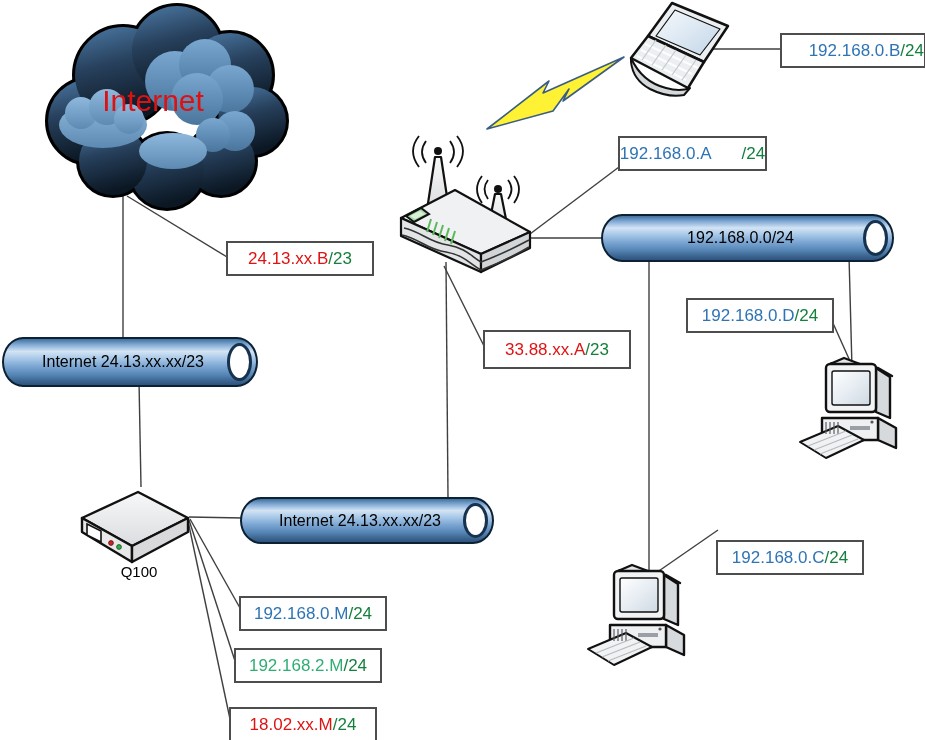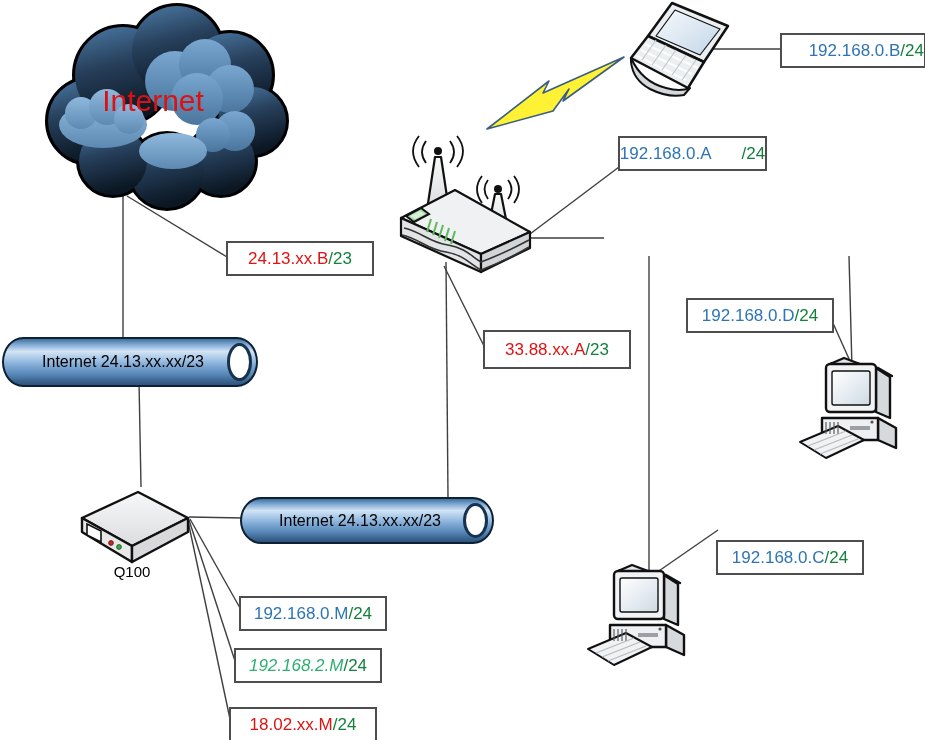--- a/index.html
+++ b/index.html
@@ -17,21 +17,21 @@
                    #7aa5d2 60%,#5585b5 78%,#3a638d 92%,#2e5380 100%);
         display:flex;align-items:center;justify-content:center;}
   .pipe .opening{position:absolute;right:4px;top:4px;bottom:4px;width:19px;background:#fff;
         border:3px solid #16324f;border-radius:50%;}
   .pipe .pipe-text{position:relative;z-index:1;font-size:16px;color:#000;padding-right:14px;}
 
   
   .iplabel{position:absolute;z-index:3;background:#fff;border:2px solid #4d4d4d;
         display:flex;align-items:center;justify-content:center;font-size:17px;white-space:nowrap;}
   .ip-blue{color:#2E74B5;}
-  .ip-green{color:#2FAE73;font-style:italic;}
+  .ip-green{color:#2FAE73;}
   .ip-red{color:#E01212;}
   .mask{color:#15803d;}
 
   .device{position:absolute;z-index:2;}
   .devcaption{position:absolute;z-index:3;font-size:15px;color:#000;text-align:center;}
   .cloud-text{font-size:30px;fill:#DD1111;font-family:"Liberation Sans",sans-serif;}
 </style>
 </head>
 <body>
 
@@ -244,26 +244,30 @@
   <svg class="device" style="left:74px;top:484px" width="122" height="92" viewBox="0 0 122 92">
     <g stroke="#111" stroke-width="2.4" stroke-linejoin="round">
       <polygon points="8,34 64,8 114,34 58,62" fill="url(#metalGrad)"></polygon>
       <polygon points="8,34 58,62 58,78 8,48" fill="#e8e8e8"></polygon>
       <polygon points="58,62 114,34 114,48 58,78" fill="#d9d9db"></polygon>
     </g>
     <polygon points="13,40 27,47 27,58 13,51" fill="#fdfdfd" stroke="#111" stroke-width="1.6"></polygon>
     <circle cx="37" cy="59" r="2.4" fill="#cc2222" stroke="#5a0f0f" stroke-width="0.8"></circle>
     <circle cx="45" cy="63" r="2.4" fill="#2fae43" stroke="#124d1c" stroke-width="0.8"></circle>
   </svg>
-  <div class="devcaption" style="left:92px;top:563px;width:80px;">Q100</div>
+  <div class="devcaption" style="left:99px;top:563px;width:80px;">Q100</div>
 
   <div class="pipe" style="left:2px;top:337px;width:252px;height:46px;">
     <span class="opening"></span>
     <span class="pipe-text">Internet 24.13.xx.xx/23</span>
   </div>
+  <div class="pipe" style="left:601px;top:214px;width:289px;height:44px;">
+    <span class="opening"></span>
+    <span class="pipe-text">192.168.0.0/24</span>
+  </div>
   <div class="pipe" style="left:240px;top:497px;width:250px;height:43px;">
     <span class="opening"></span>
     <span class="pipe-text">Internet 24.13.xx.xx/23</span>
   </div>
 
   <div class="iplabel" style="left:780px;top:33px;width:142px;height:31px;justify-content:flex-end;">
     <span class="ip-blue">192.168.0.B</span>
       <span class="mask">/24</span>
   </div>
   <div class="iplabel" style="left:618px;top:136px;width:145px;height:31px;gap:30px;">

